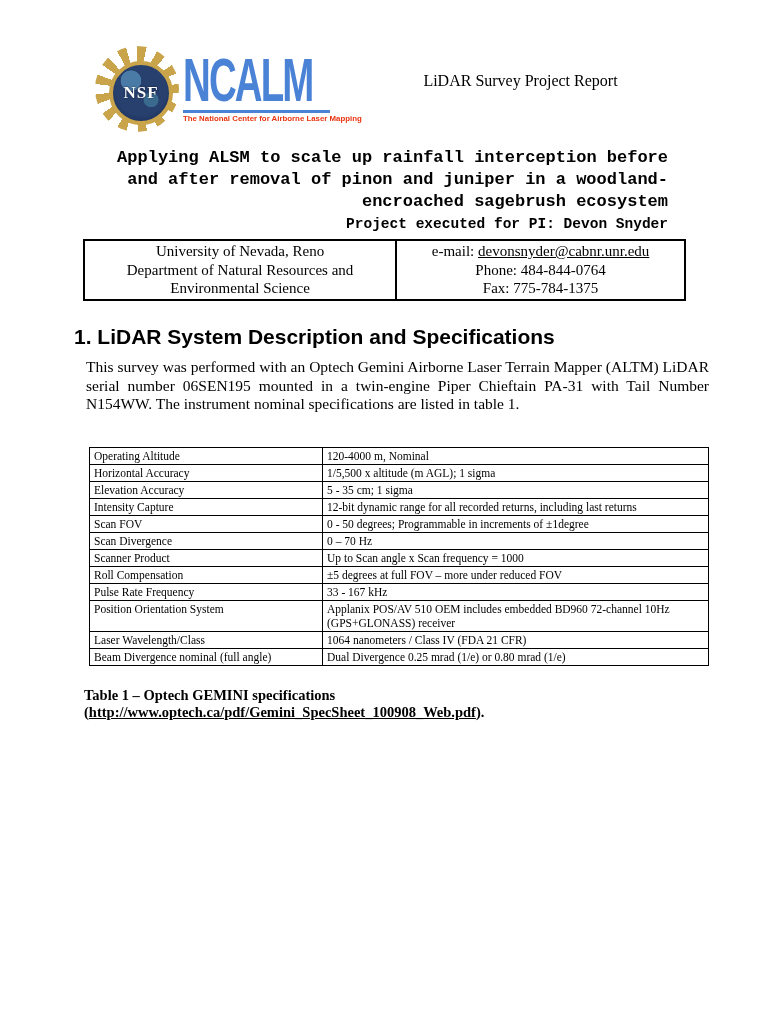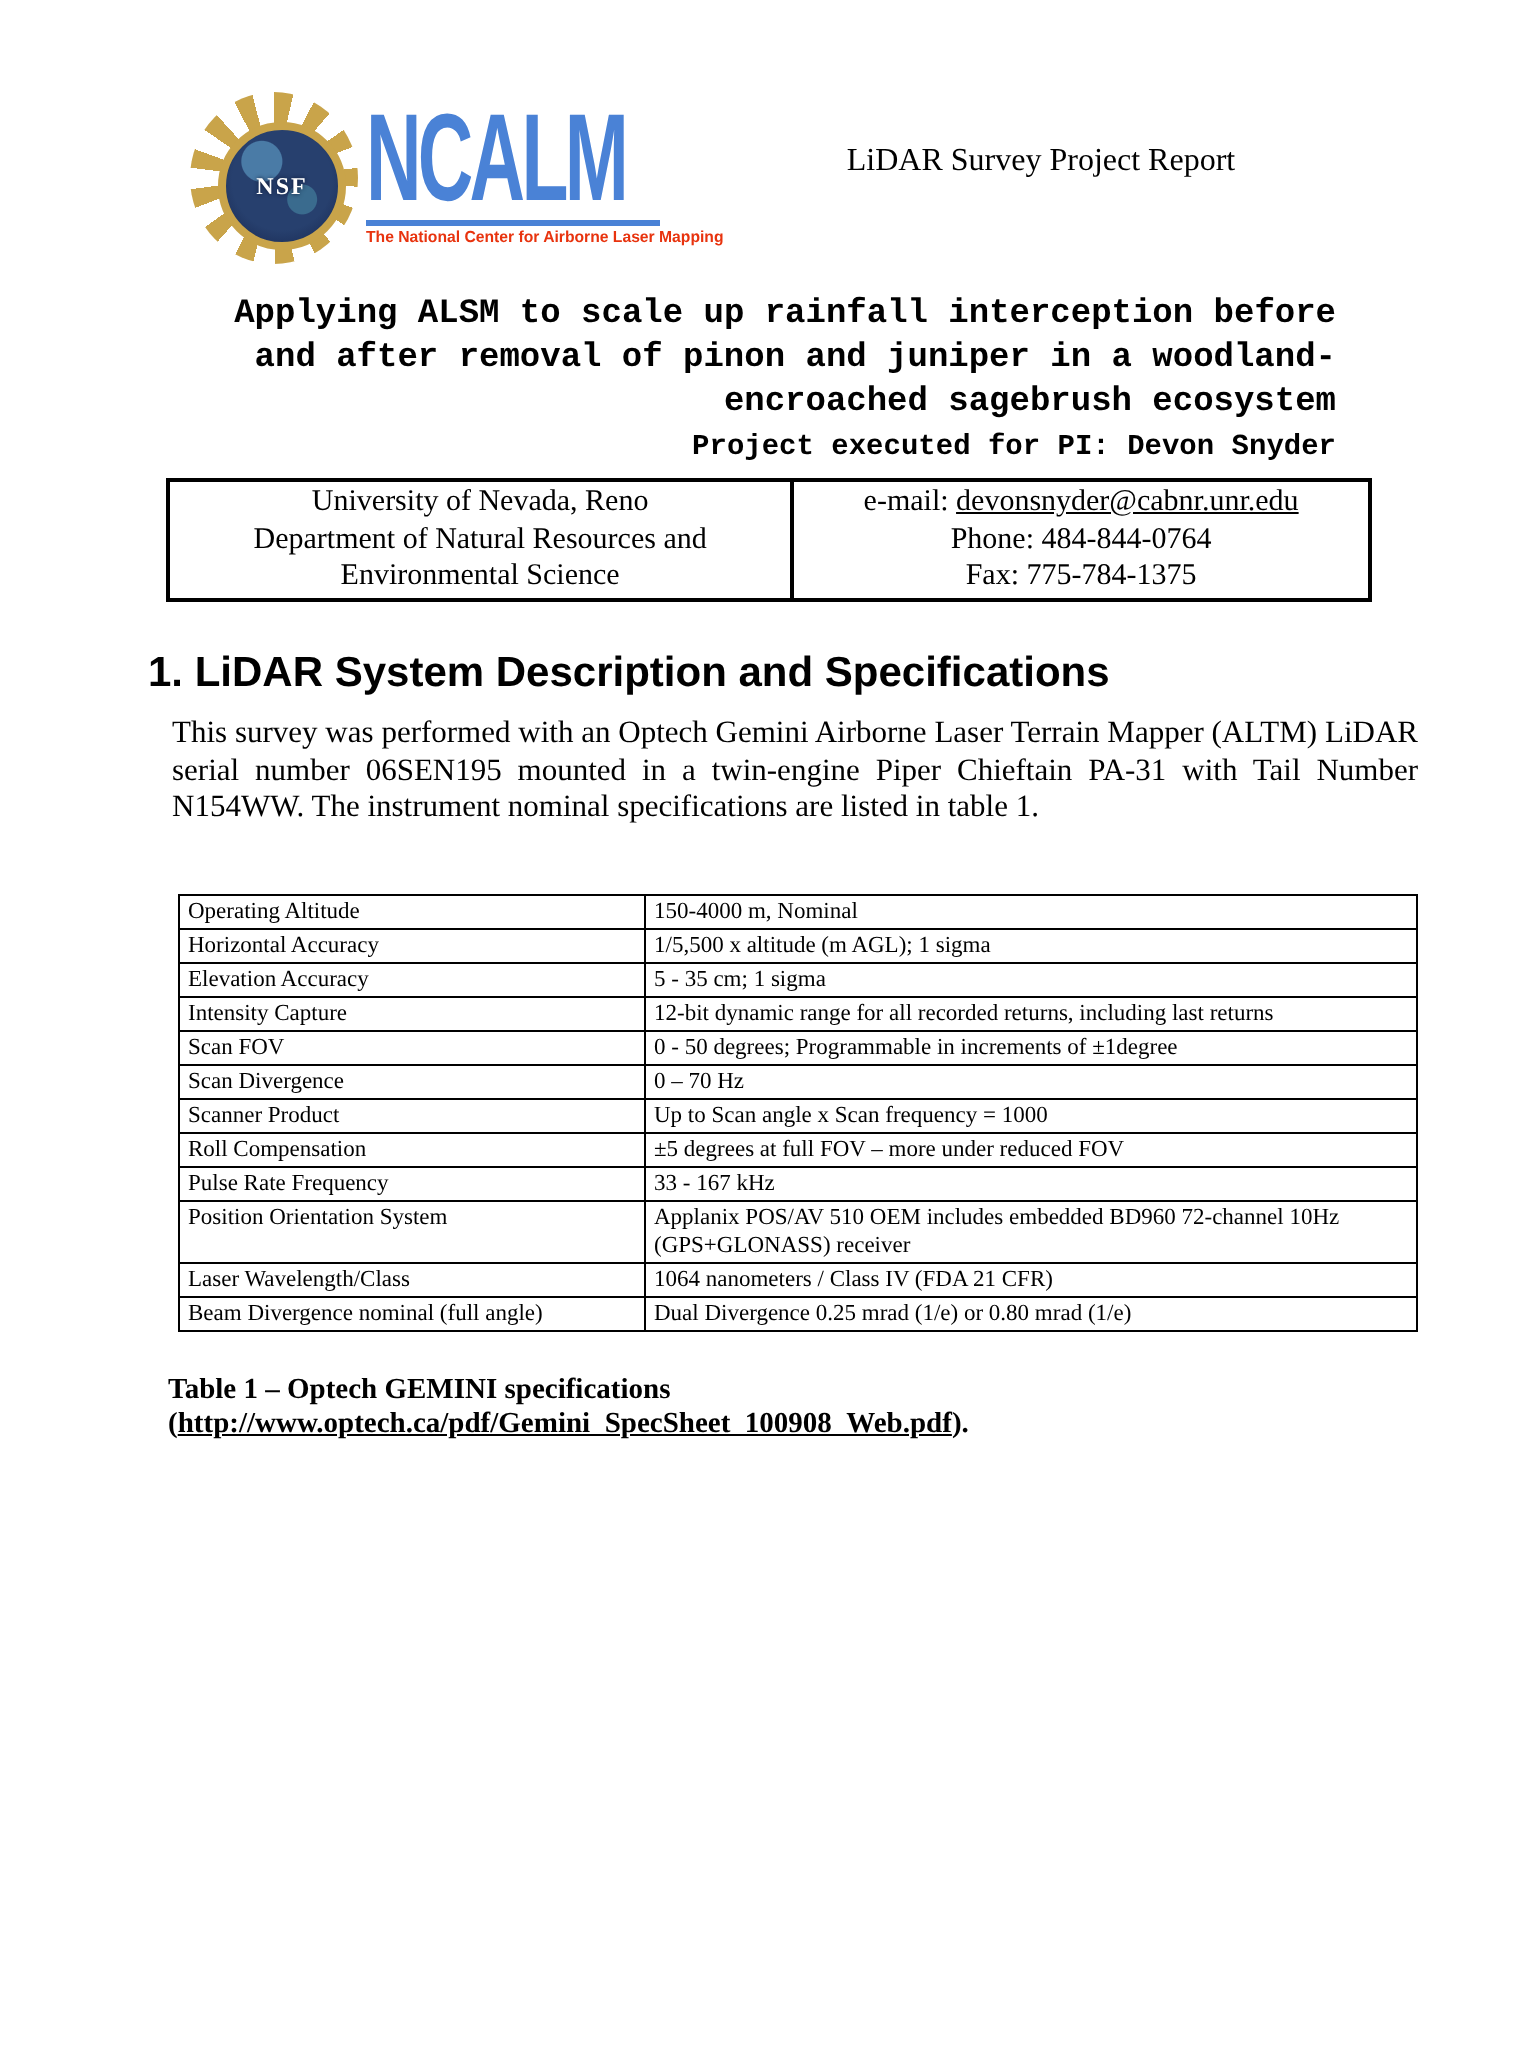--- a/index.html
+++ b/index.html
@@ -21,21 +21,21 @@
     position:absolute; left:14px; top:15px; width:56px; height:56px; border-radius:50%;
     background:
       radial-gradient(circle at 32% 28%, #4a7ba6 0 18%, rgba(0,0,0,0) 19%),
       radial-gradient(circle at 68% 62%, #3a6b8e 0 14%, rgba(0,0,0,0) 15%),
       radial-gradient(circle at 50% 45%, #27406e 0 60%, #16254d 100%);
     border:4px solid #c9a44a;
     display:flex; align-items:center; justify-content:center;
   }
   .nsf-globe span {
     color:#ffffff; font-family:"Liberation Serif", serif; font-weight:bold;
-    font-size:12px; letter-spacing:1px; text-shadow:0 0 2px #0a1430;
+    font-size:17px; letter-spacing:1px; text-shadow:0 0 2px #0a1430;
   }
   .wordmark-block { margin-left:4px; padding-top:6px; }
   .ncalm-word {
     font-family:"Liberation Sans", sans-serif; font-weight:bold; color:#4a82d6;
     font-size:62px; line-height:56px; letter-spacing:-3px;
     transform:scaleX(0.62); transform-origin:left top; white-space:nowrap;
   }
   .tagline {
     width:150px; margin-top:2px; border-top:3px solid #4a82d6; padding-top:1px;
     font-family:"Liberation Sans", sans-serif; font-weight:bold; color:#e8330e;
@@ -134,21 +134,21 @@
   </tbody>
     </table>
 
   <div class="section-heading">1. LiDAR System Description and Specifications</div>
   <div class="intro-paragraph">This survey was performed with an Optech Gemini Airborne Laser Terrain Mapper (ALTM) LiDAR serial number 06SEN195 mounted in a twin-engine Piper Chieftain PA-31 with Tail Number N154WW. The instrument nominal specifications are listed in table 1.</div>
 
   <table class="spec-table">
     <tbody>
         <tr>
       <td class="sl">Operating Altitude</td>
-      <td class="sv">150-4000 m, Nominal</td>
+      <td class="sv">120-4000 m, Nominal</td>
     </tr>
     <tr>
       <td class="sl">Horizontal Accuracy</td>
       <td class="sv">1/5,500 x altitude (m AGL); 1 sigma</td>
     </tr>
     <tr>
       <td class="sl">Elevation Accuracy</td>
       <td class="sv">5 - 35 cm; 1 sigma</td>
     </tr>
     <tr>

